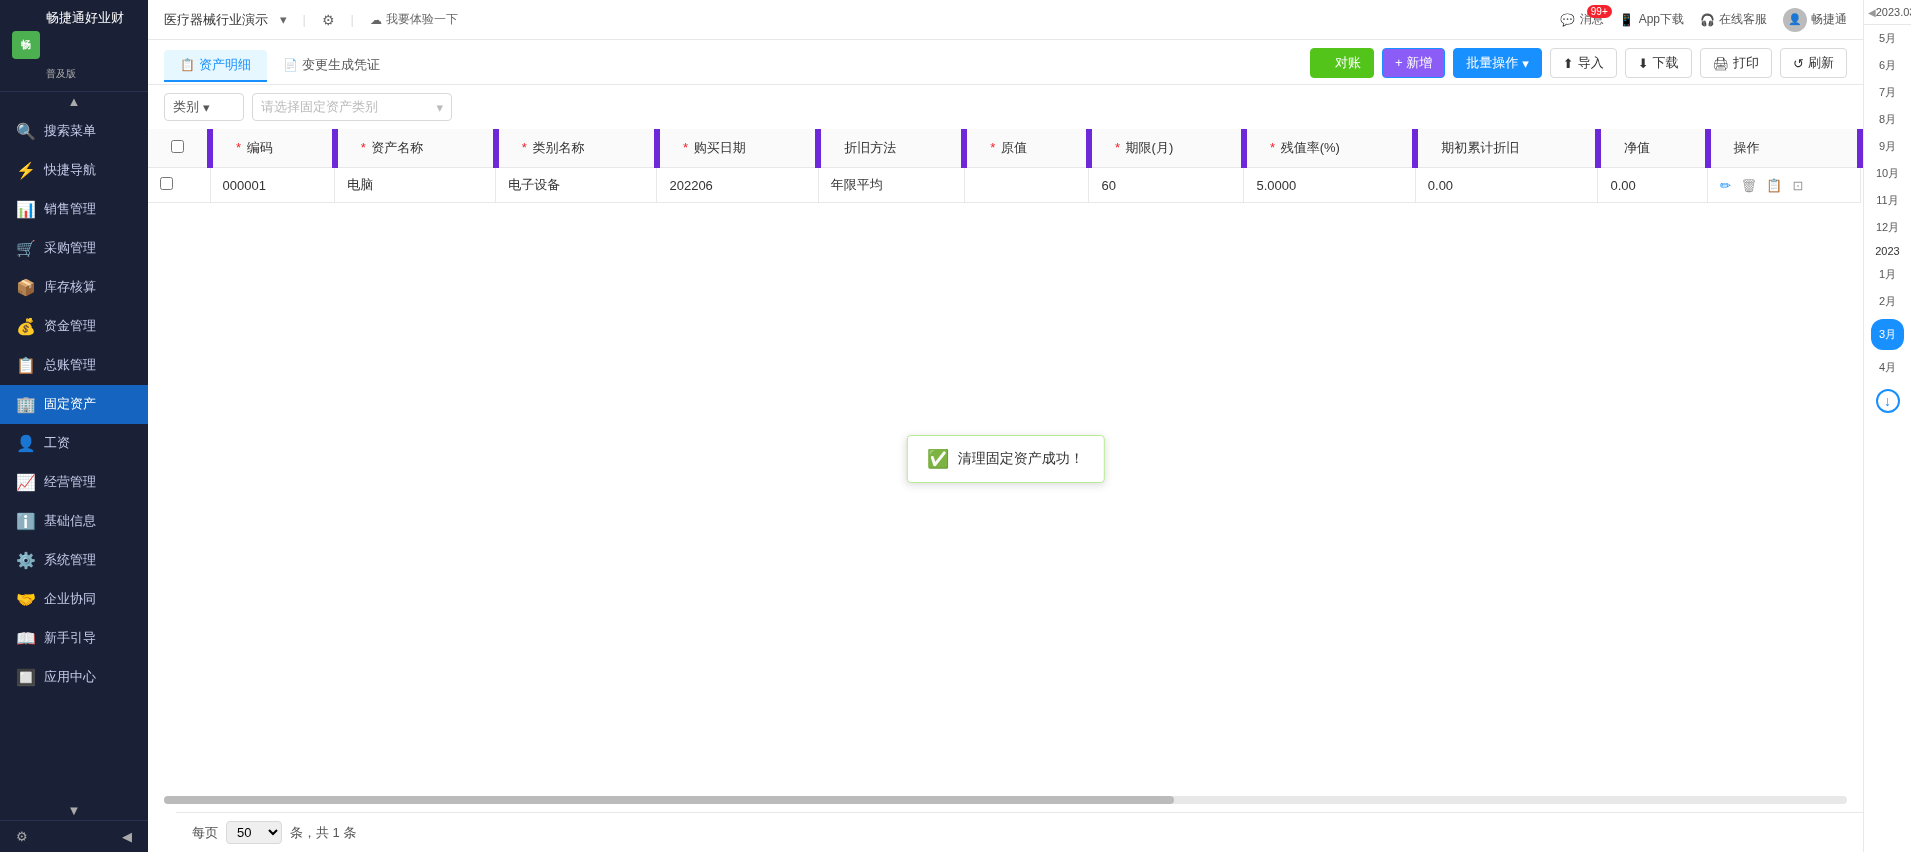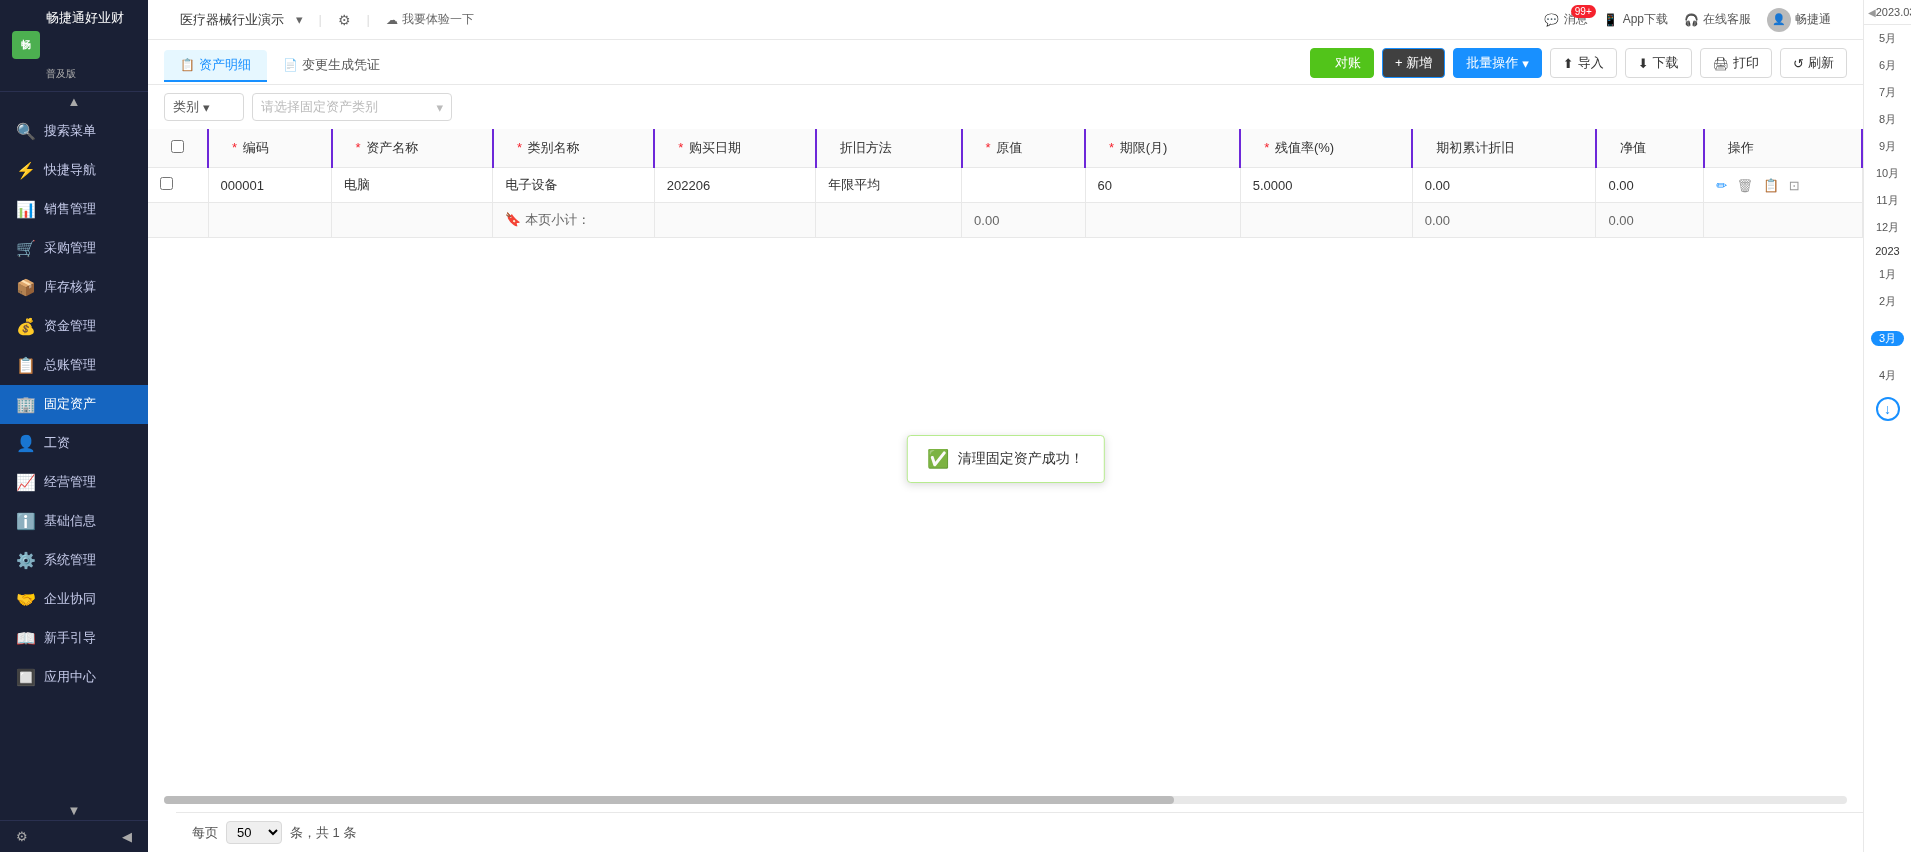--- a/index.html
+++ b/index.html
@@ -62,21 +62,21 @@
       overflow: hidden;
       background: #f0f2f5;
     }
 
     
     .topbar {
       background: #fff;
       height: 40px;
       display: flex;
       align-items: center;
-      padding: 0 32px;
+      padding: 0 16px;
       border-bottom: 1px solid #e8e8e8;
       gap: 12px;
     }
     .topbar-title {
       font-size: 13px; color: #333; font-weight: 500; flex: 0 0 auto;
     }
     .topbar-dropdown {
       display: flex; align-items: center; gap: 4px; color: #666; cursor: pointer; font-size: 13px;
     }
     .topbar-sep { color: #ddd; margin: 0 4px; }
@@ -142,21 +142,21 @@
     .sub-tab.active { color: #1890ff; border-bottom: 2px solid #1890ff; background: #e6f7ff; border-radius: 4px 4px 0 0; }
     .sub-tab .tab-icon { font-size: 12px; }
     .btn {
       padding: 5px 12px;
       border-radius: 4px;
       font-size: 13px; cursor: pointer;
       border: 1px solid #d9d9d9;
       background: #fff; color: #333;
       display: flex; align-items: center; gap: 4px;
     }
-    .btn-primary { background: #404040; color: #fff; border-color: #1890ff; }
+    .btn-primary { background: #8b5cf6; color: #fff; border-color: #1890ff; }
     .btn-success { background: #52c41a; color: #fff; border-color: #52c41a; padding-left: 24px; }
     .btn-batch {
       background: #1890ff; color: #fff; border-color: #1890ff;
       display: flex; align-items: center; gap: 4px;
     }
     .filter-row {
       display: flex; align-items: center; gap: 8px;
       padding: 8px 16px;
       background: #fff;
     }
@@ -180,21 +180,21 @@
     }
     table {
       width: 100%; border-collapse: collapse;
       font-size: 13px;
     }
     thead tr { background: #fafafa; }
     th {
       padding: 10px 23px;
       text-align: left;
       border-bottom: 1px solid #e8e8e8;
-      border-right: 2px solid #6d28d9;
+      border-right: 6px solid #6d28d9;
       color: #333; font-weight: 500; white-space: nowrap;
     }
     th .required { color: #f5222d; margin-right: 2px; }
     td {
       padding: 8px 12px;
       border-bottom: 1px solid #e8e8e8;
       border-right: 1px solid #e8e8e8;
       color: #333;
     }
     .subtotal-row td { background: #fafafa; color: #666; }
@@ -245,21 +245,21 @@
       padding: 6px 4px;
       border-bottom: 1px solid #e8e8e8;
       font-size: 11px; color: #555;
     }
     .timeline-item {
       font-size: 11px; color: #555; padding: 6px 0;
       cursor: pointer; text-align: center; width: 100%;
     }
     .timeline-item.current {
       background: #1890ff; color: #fff; border-radius: 12px;
-      padding: 0 8px; margin: 16px auto; width: auto;
+      padding: 8px 8px; margin: 4px auto; width: auto;
     }
     .timeline-year {
       font-size: 11px; font-weight: normal; color: #333;
       padding: 4px 0; text-align: center; width: 100%;
     }
     .panel-chevron { font-size: 10px; cursor: pointer; color: #999; }
 
     .scrollbar-track {
       height: 8px; background: #e8e8e8; border-radius: 4px; margin: 8px 16px;
     }
@@ -501,37 +501,20 @@
             <td>5.0000</td>
             <td>0.00</td>
             <td>0.00</td>
             <td>
               <span style="color:#1890ff; cursor:pointer; margin-right:6px;">✏</span>
               <span style="color:#999; cursor:pointer; margin-right:6px;">🗑</span>
               <span style="color:#999; cursor:pointer; margin-right:6px;">📋</span>
               <span style="color:#999; cursor:pointer;">⊡</span>
             </td>
           </tr>
-          <tr class="subtotal-row">
-            <td></td>
-            <td></td>
-            <td></td>
-            <td>
-              <span>🔖</span>
-              <span>本页小计：</span>
-            </td>
-            <td></td>
-            <td></td>
-            <td>0.00</td>
-            <td></td>
-            <td></td>
-            <td>0.00</td>
-            <td>0.00</td>
-            <td></td>
-          </tr>
         </tbody>
       </table>
 
       <div class="toast">
         <span class="toast-icon">✅</span>
         <span>清理固定资产成功！</span>
       </div>
     </div>
 
     <div class="scrollbar-track">

